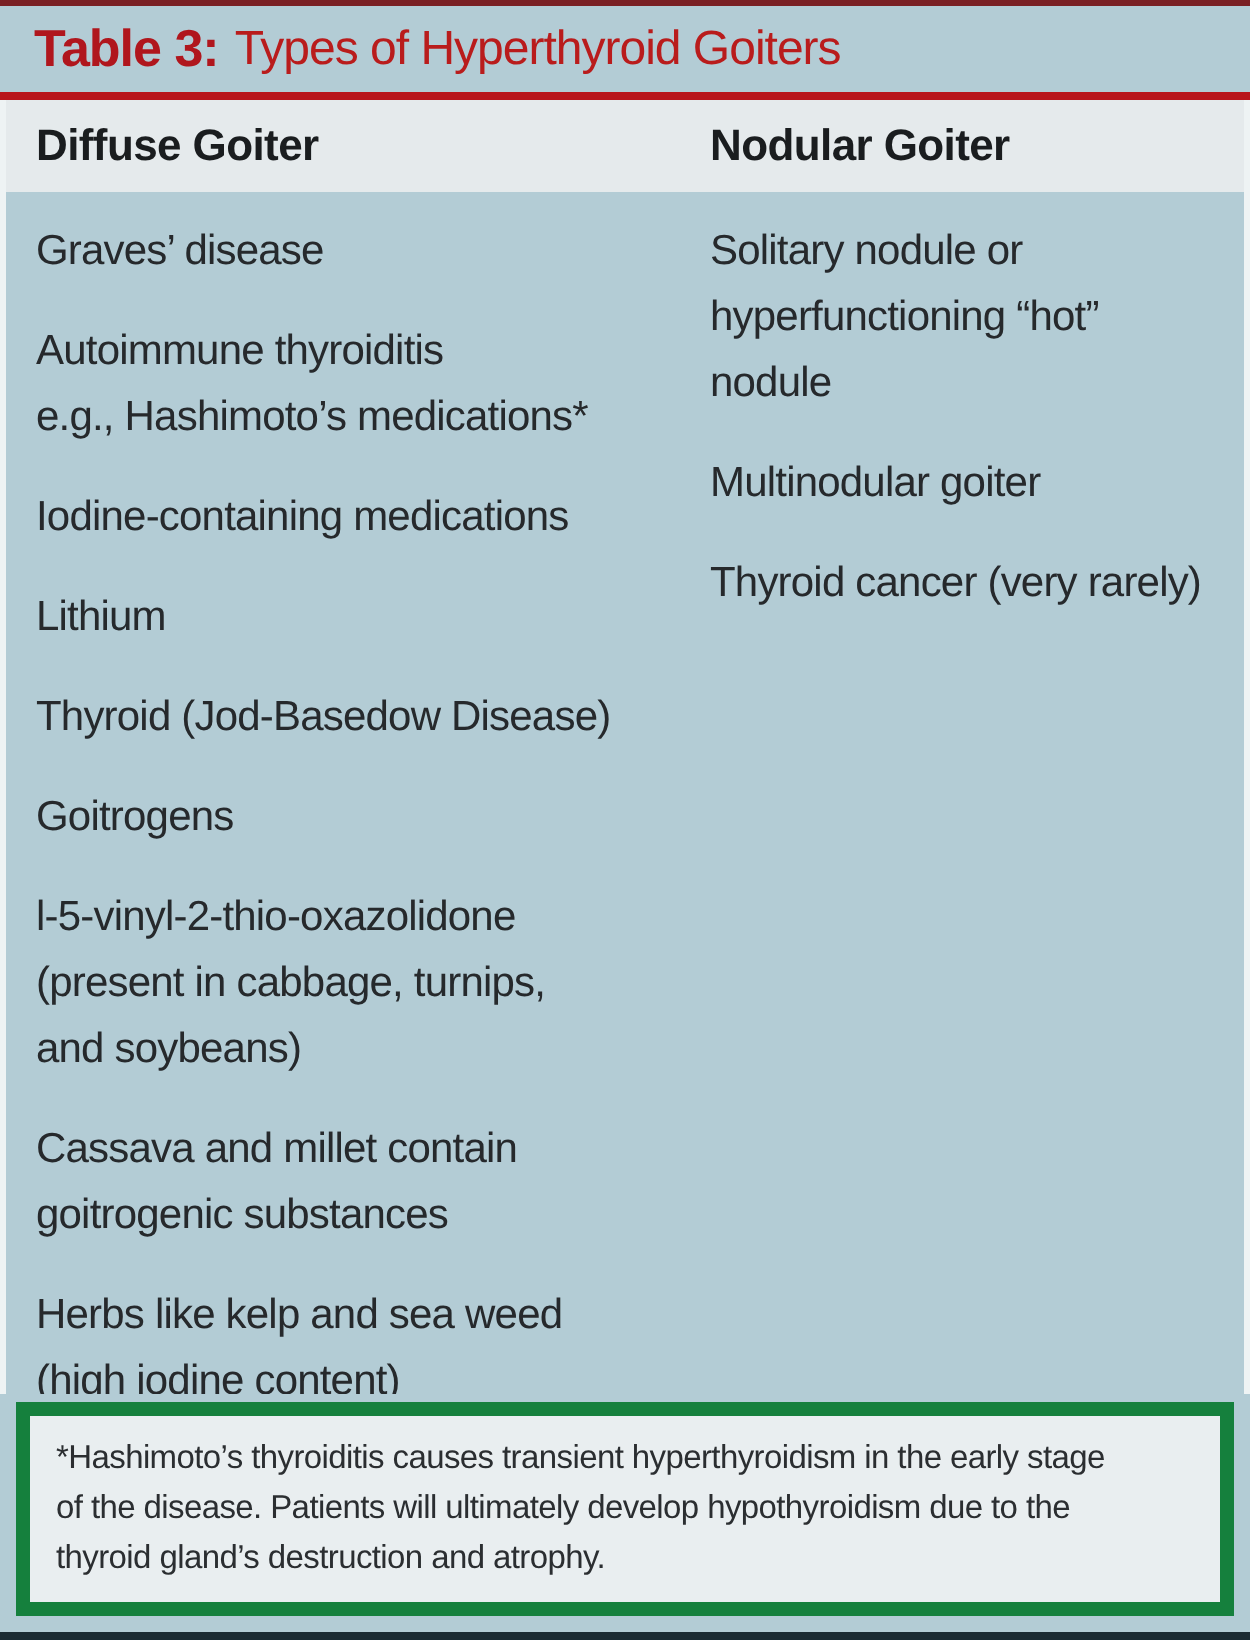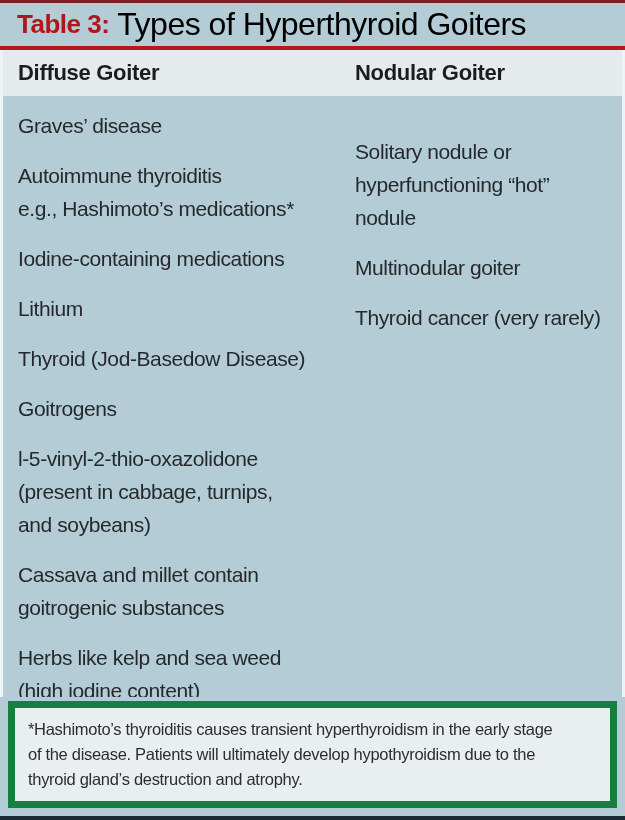--- a/index.html
+++ b/index.html
@@ -25,22 +25,22 @@
     padding-left: 17px;
     letter-spacing: -0.5px;
     white-space: nowrap;
   }
   .title-label {
     color: #b0161d;
     font-weight: bold;
     font-size: 26px;
   }
   .title-caption {
-    color: #000000;
-    font-size: 32px;
+    color: #b91c1c;
+    font-size: 24px;
     margin-left: 8px;
   }
 
   .red-rule {
     height: 4px;
     background: #b8151c;
     flex: none;
   }
 
   
@@ -71,21 +71,21 @@
   .head-cell.right { flex: 1; padding-left: 15px; }
 
   .body-row {
     flex: 1 1 auto;
     display: flex;
     padding-top: 13px;
     overflow: hidden;
   }
   .col { overflow: hidden; }
   .col.left  { width: 337px; padding-left: 15px; }
-  .col.right { flex: 1; padding-left: 15px; padding-right: 2px; margin-top: 26px; }
+  .col.right { flex: 1; padding-left: 15px; padding-right: 2px; }
 
   .item {
     font-size: 21px;
     line-height: 33px;
     color: #26292c;
     letter-spacing: -0.4px;
     white-space: pre-line;
     margin-bottom: 17px;
   }
 

